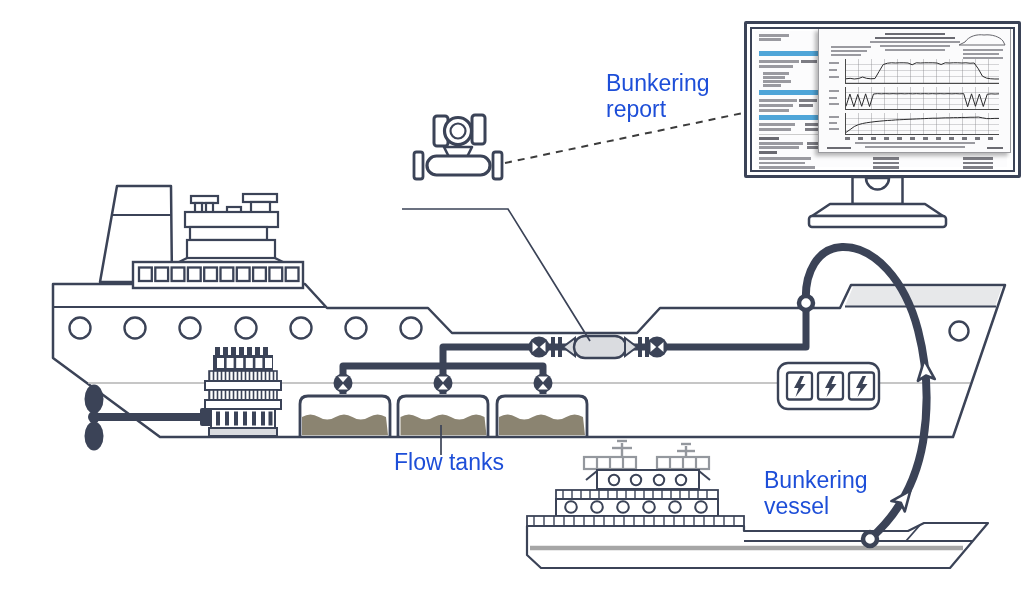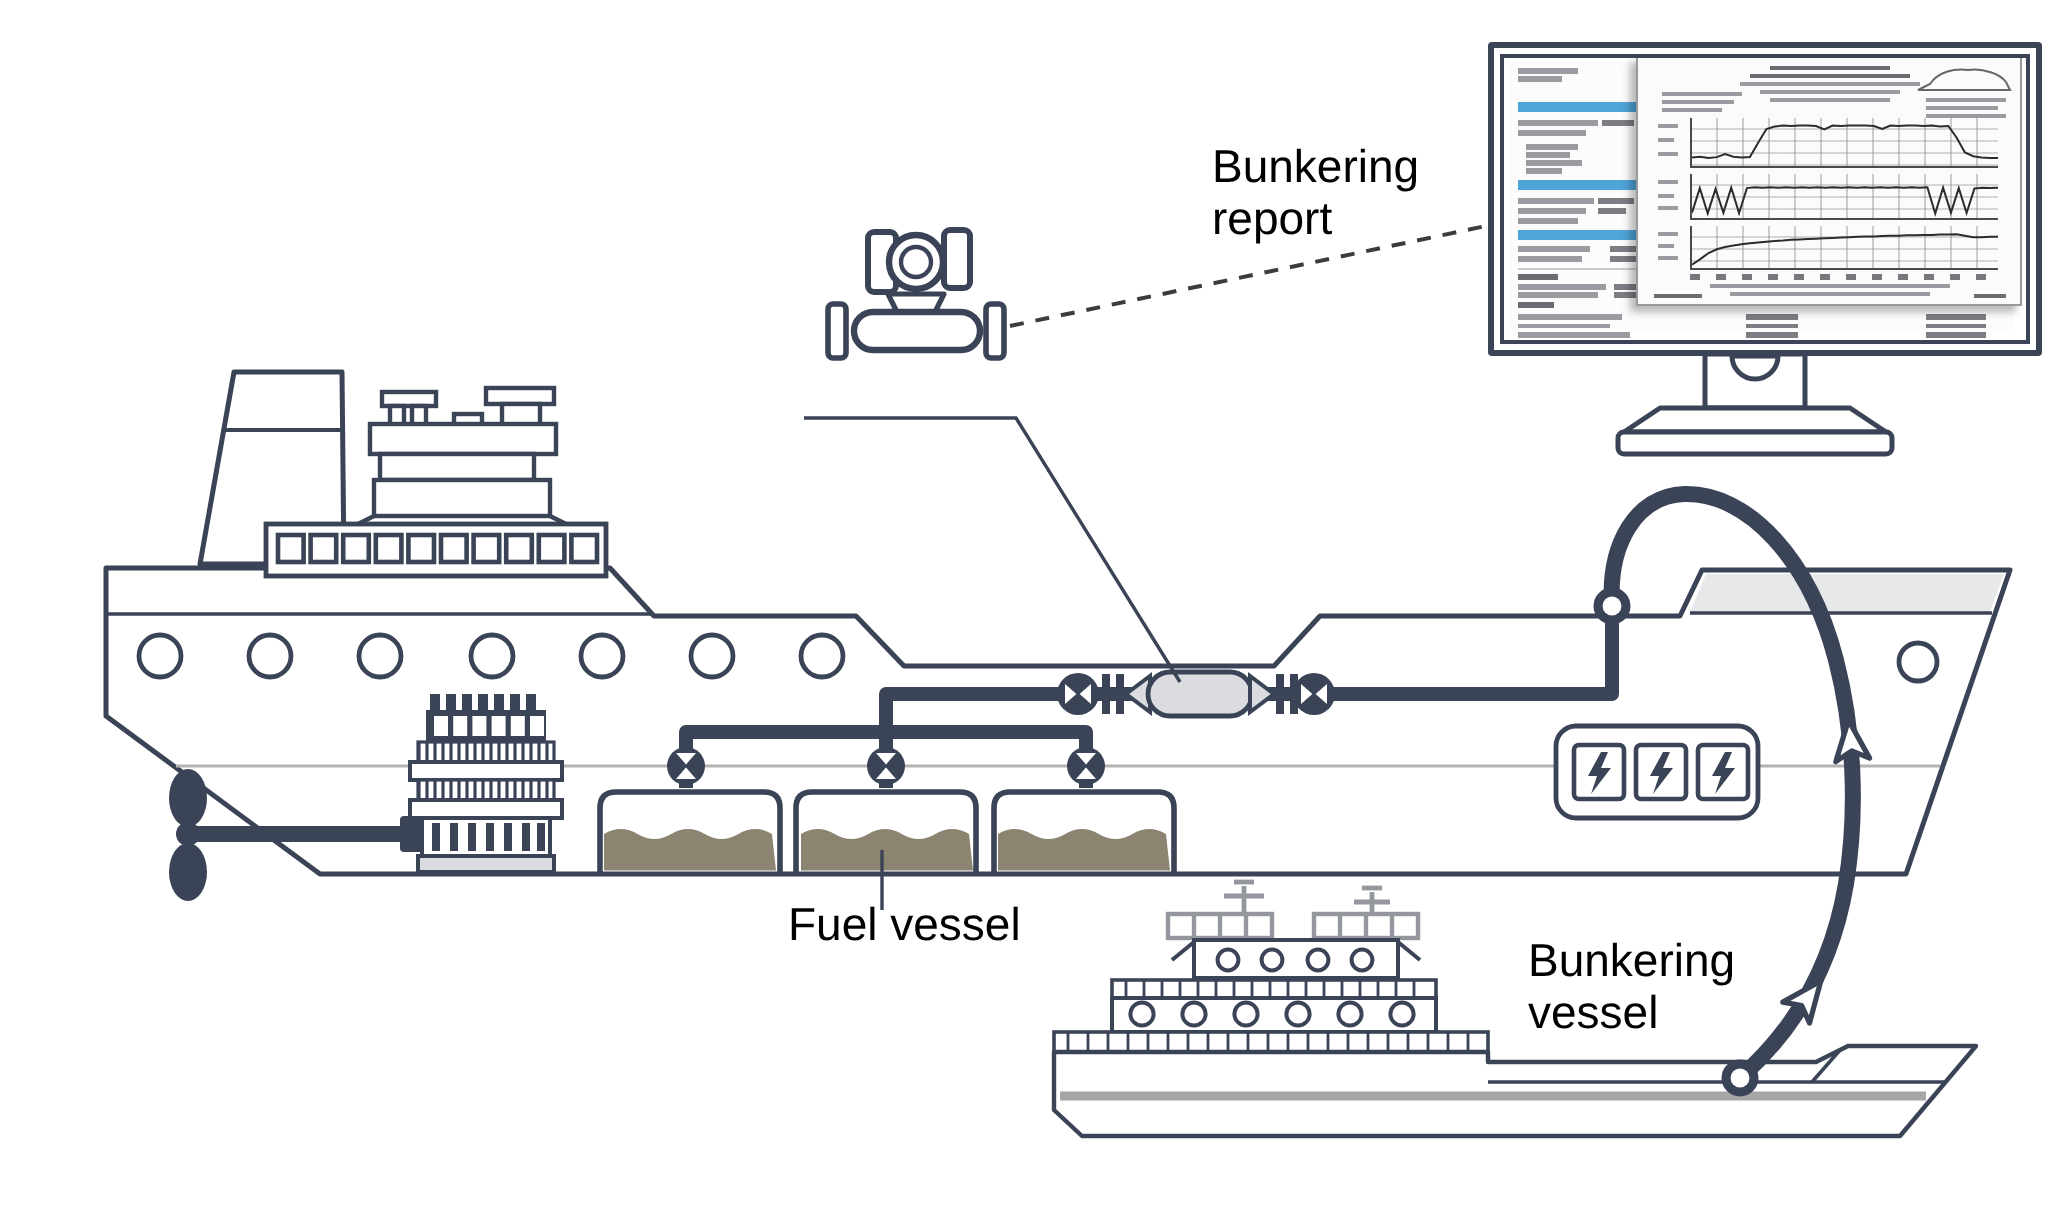--- a/index.html
+++ b/index.html
@@ -1,20 +1,20 @@
 <!DOCTYPE html>
 <html><head>
 <meta charset="utf-8">
 <style>
   html,body{margin:0;padding:0;background:#ffffff;}
   *{box-sizing:border-box;}
   #canvas{position:relative;width:1024px;height:610px;background:#fff;overflow:hidden;
           font-family:"Liberation Sans",sans-serif;}
   #art{position:absolute;left:0;top:0;z-index:1;color:#3b4357;}
-  .label{position:absolute;z-index:3;color:#000000;font-size:23px;line-height:26px;font-weight:400;}
+  .label{position:absolute;z-index:3;color:#1d4ed8;font-size:23px;line-height:26px;font-weight:400;}
   
   .monitor-frame{position:absolute;left:744px;top:21px;width:277px;height:157px;z-index:2;
                  border:3px solid #3b4357;border-radius:2px;background:#fff;padding:3px;}
   .monitor-inner{width:100%;height:100%;border:2px solid #3b4357;position:relative;background:#fff;overflow:hidden;}
   .report-left{position:absolute;left:3px;top:2px;width:252px;height:136px;background:#fcfcfd;}
   .gl{position:absolute;height:2.5px;background:#9a9aa0;}
   .gv{position:absolute;height:2.5px;background:#7d7d84;}
   .gh{position:absolute;height:2.5px;background:#6b6b72;}
   .bluebar{position:absolute;height:5px;width:64px;background:#4fa5d8;}
   .divider{position:absolute;height:1px;background:#cccccc;}
@@ -430,15 +430,15 @@
         <div class="xticks" style="left:26px;top:108px;width:154px"></div>
         <div class="gl" style="left:36px;top:113px;width:120px;height:2px"></div>
         <div class="gl" style="left:46px;top:117px;width:100px;height:2px"></div>
         <div class="gh" style="left:8px;top:118px;width:24px;height:2px"></div>
         <div class="gh" style="left:168px;top:118px;width:16px;height:2px"></div>
       </div>
     </div>
   </div>
 
   <div class="label" style="left:606px;top:70px;width:125px">Bunkering report</div>
-  <div class="label" style="left:394px;top:449px;width:140px">Fuel vessel</div>
+  <div class="label" style="left:394px;top:449px;width:140px">Flow tanks</div>
   <div class="label" style="left:764px;top:467px;width:125px">Bunkering vessel</div>
 </div>
 
 </body></html>

